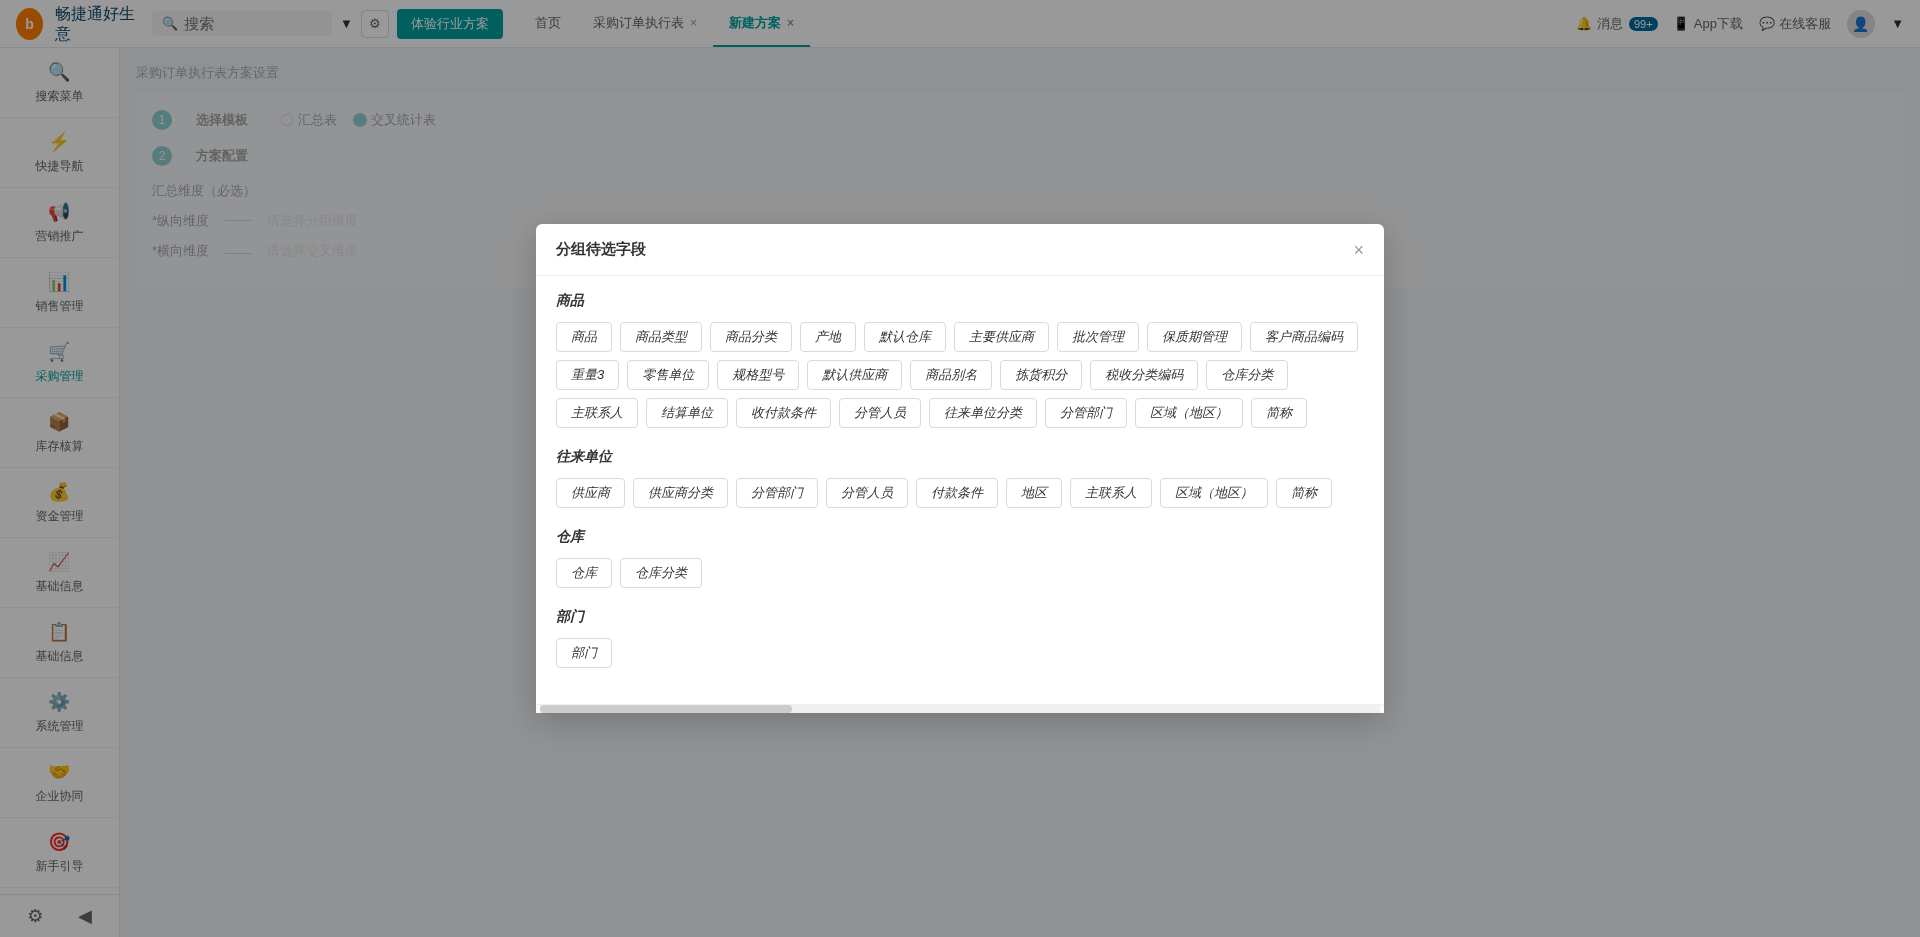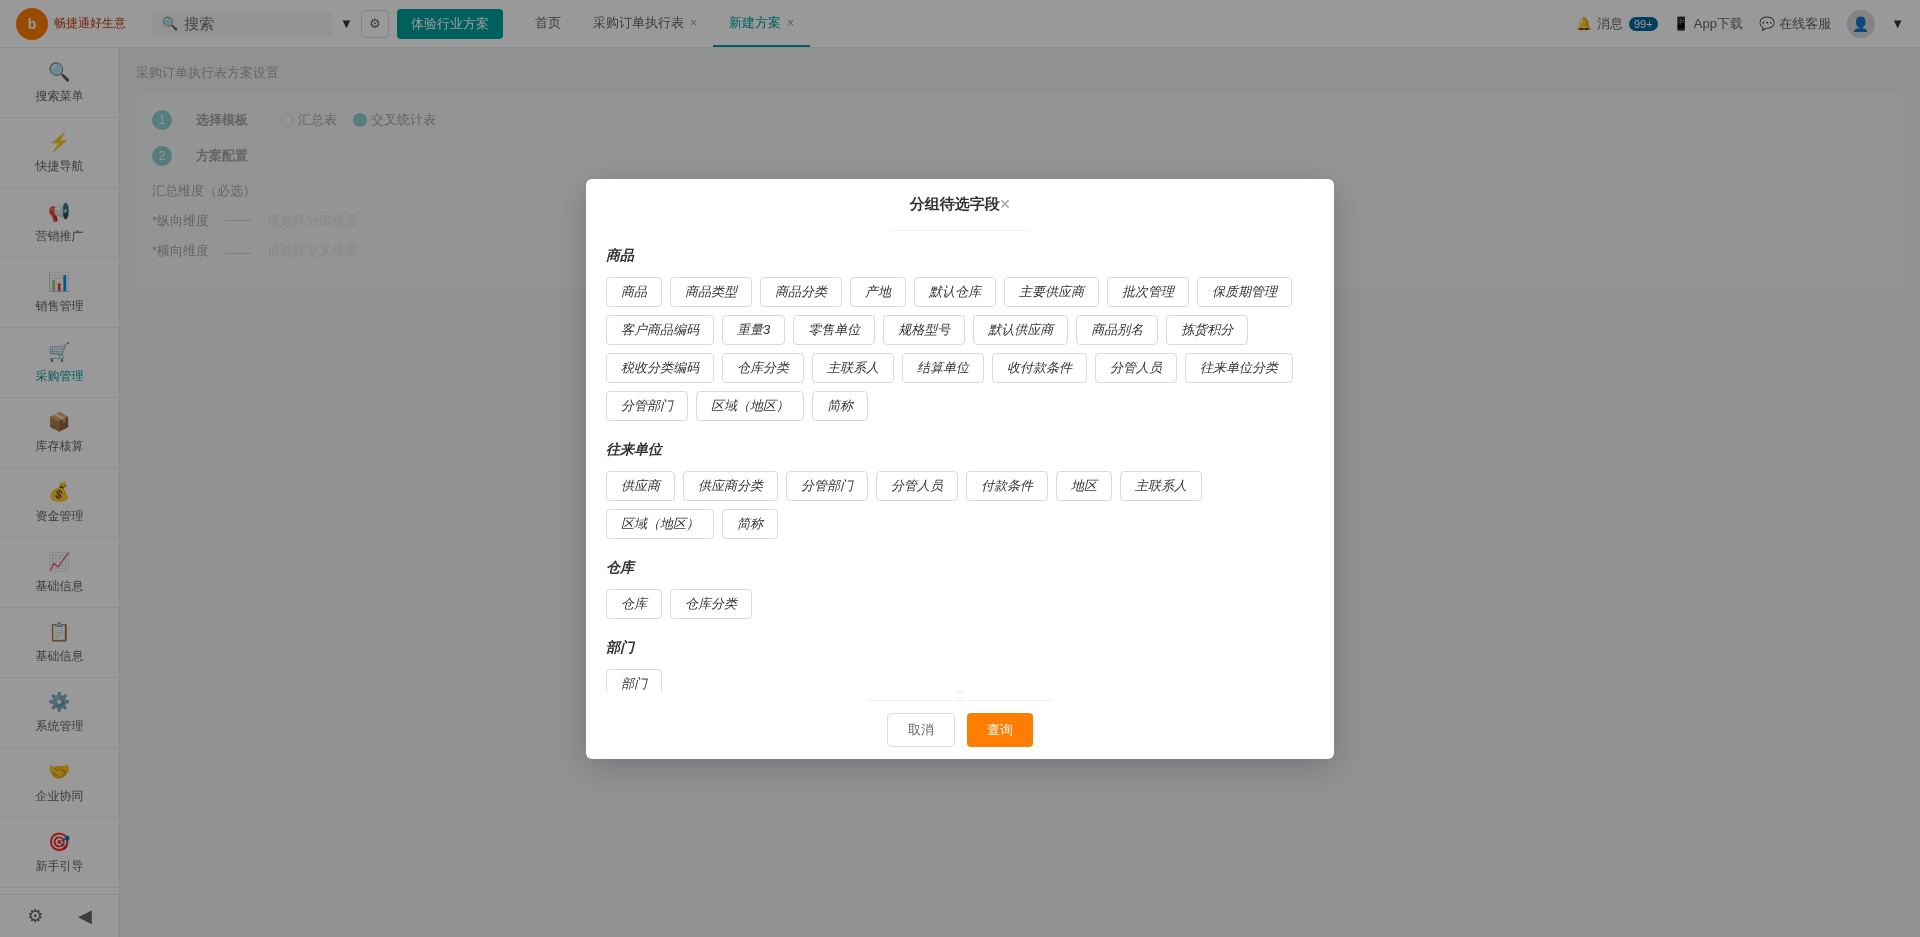--- a/index.html
+++ b/index.html
@@ -23,21 +23,21 @@
       align-items: center;
       gap: 6px;
     }
     .logo-icon {
       width: 32px; height: 32px;
       background: #ff7d00;
       border-radius: 50%;
       display: flex; align-items: center; justify-content: center;
       color: white; font-weight: bold; font-size: 14px;
     }
-    .logo-text { font-size: 12px; color: #c2410c; line-height: 1.2; }
+    .logo-text { font-size: 16px; color: #0c4a6e; line-height: 1.2; margin-left: 6px; }
     .top-tabs {
       flex: 1;
       display: flex;
       align-items: center;
       gap: 0;
       margin-left: 16px;
       height: 100%;
     }
     .top-tab {
       padding: 0 16px;
@@ -46,20 +46,21 @@
       align-items: center;
       cursor: pointer;
       color: #666;
       font-size: 13px;
       border-bottom: 2px solid transparent;
       white-space: nowrap;
     }
     .top-tab.active {
       color: #00a0a0;
       border-bottom-color: #00a0a0;
+      font-weight: bold;
     }
     .top-tab .close-icon {
       margin-left: 6px;
       color: #999;
       font-size: 12px;
     }
     .top-right {
       display: flex;
       align-items: center;
       gap: 16px;
@@ -218,26 +219,25 @@
       z-index: 200;
       display: flex;
       align-items: center;
       justify-content: center;
     }
 
     
     .modal {
       background: #fff;
       border-radius: 6px;
-      width: 748px;
+      width: 848px;
       max-height: 580px;
       display: flex;
       flex-direction: column;
       box-shadow: 0 8px 32px rgba(0,0,0,0.2);
-      align-items: center;
     }
     .modal-header {
       padding: 16px 20px;
       display: flex;
       align-items: center;
       justify-content: space-between;
       border-bottom: 1px solid #f0f0f0;
     }
     .modal-title {
       font-size: 15px;
@@ -558,18 +558,14 @@
       </div>
 
     </div>
 
     <div style="padding: 0 4px; background: #fafafa; border-top: 1px solid #f0f0f0;">
       <div class="modal-scroll-track">
         <div class="modal-scroll-thumb"></div>
       </div>
     </div>
 
-    <div class="modal-footer">
-      <button class="btn-cancel">取消</button>
-      <button class="btn-confirm">查询</button>
-    </div>
   </div>
 </div>
 
 </body></html>

